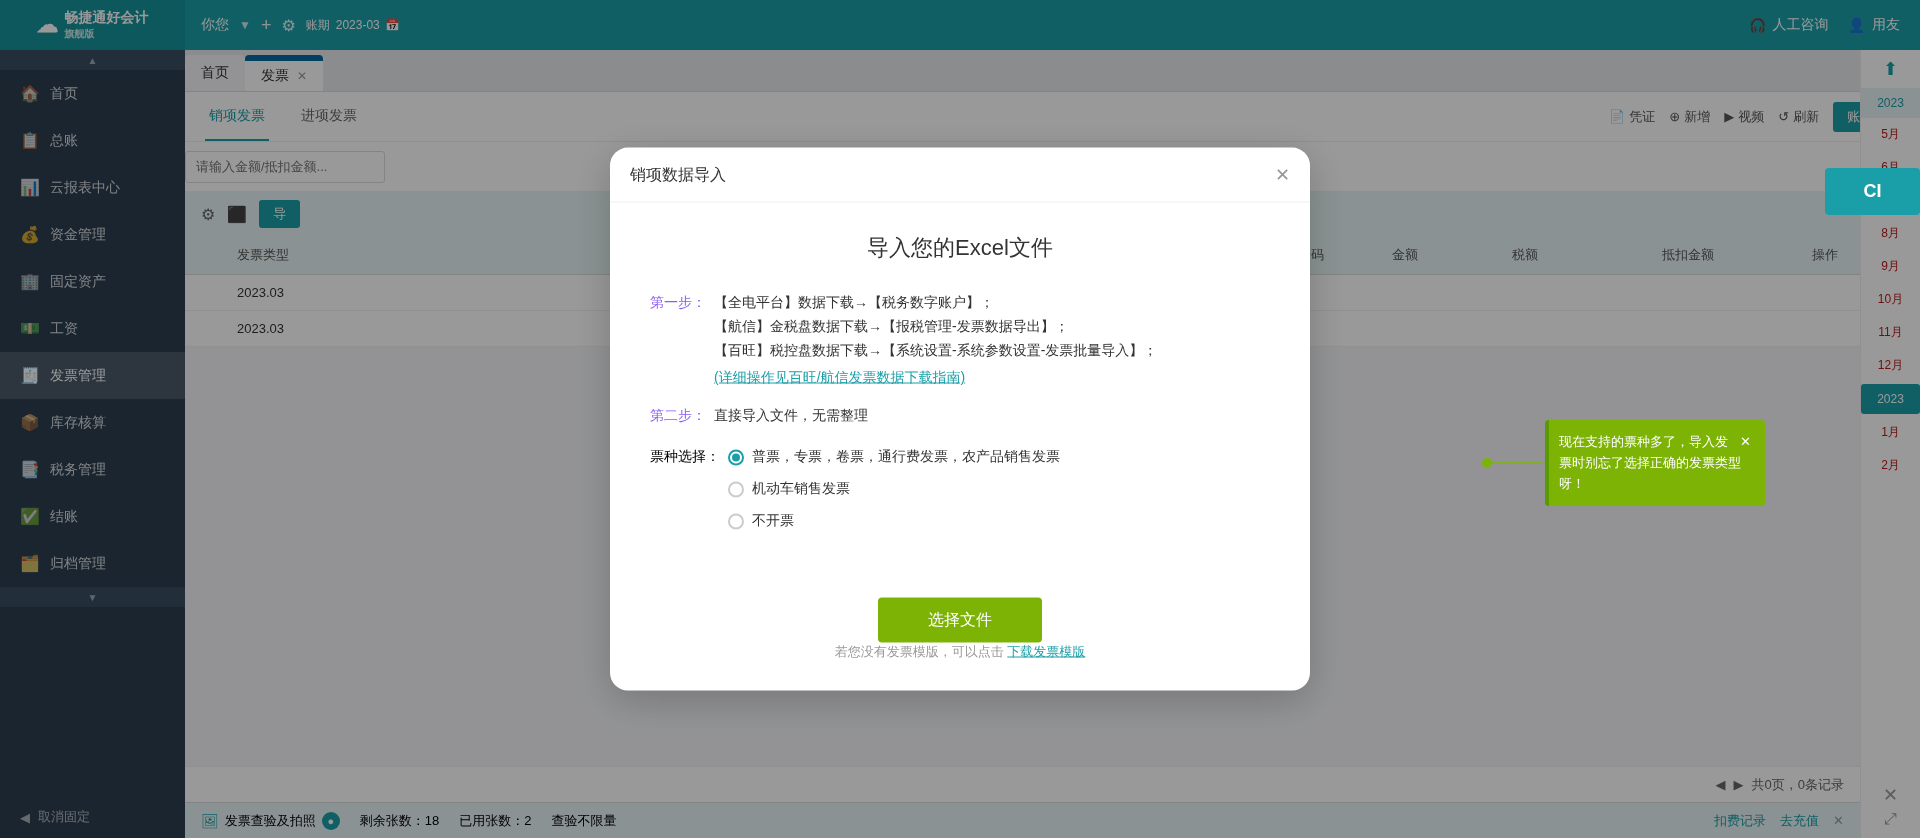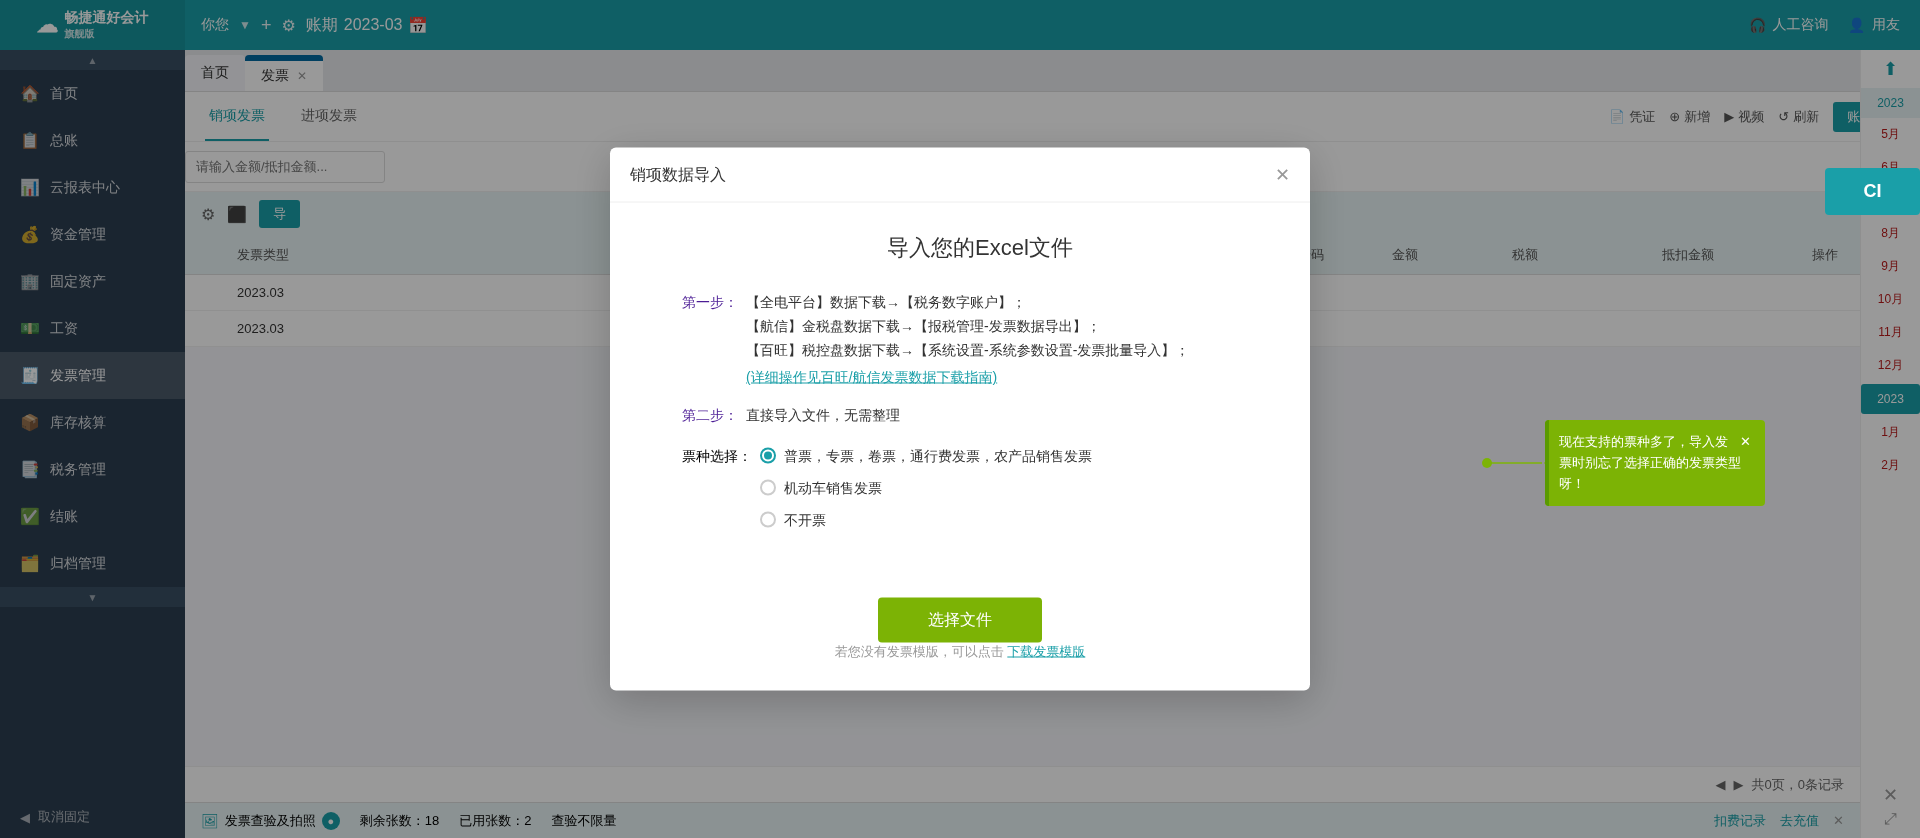--- a/index.html
+++ b/index.html
@@ -17,21 +17,21 @@
       font-size: 16px; font-weight: bold; color: white; flex-shrink: 0;
     }
     .topbar-logo-icon { font-size: 22px; margin-right: 6px; }
     .topbar-center {
       flex: 1; display: flex; align-items: center; gap: 10px; padding-left: 16px;
     }
     .topbar-company { font-size: 14px; color: white; }
     .topbar-arrow { font-size: 12px; color: rgba(255,255,255,0.8); }
     .topbar-plus { font-size: 18px; color: rgba(255,255,255,0.9); cursor: pointer; }
     .topbar-gear { font-size: 16px; color: rgba(255,255,255,0.9); cursor: pointer; }
-    .topbar-period { color: white; font-size: 16px; display: flex; align-items: center; gap: 6px; }
+    .topbar-period { color: white; font-size: 12px; display: flex; align-items: center; gap: 6px; }
     .topbar-right { display: flex; align-items: center; gap: 20px; padding-right: 20px; }
     .topbar-service { display: flex; align-items: center; gap: 6px; color: white; font-size: 14px; cursor: pointer; }
     .topbar-user { display: flex; align-items: center; gap: 6px; color: white; font-size: 14px; cursor: pointer; }
 
     
     .sidebar {
       position: fixed; top: 50px; left: 0; bottom: 0; width: 185px;
       background: #2c3e50; display: flex; flex-direction: column;
       z-index: 90; overflow-y: auto;
     }
@@ -165,40 +165,40 @@
 
     
     .overlay {
       position: fixed; top: 0; left: 0; right: 0; bottom: 0;
       background: rgba(0,0,0,0.4); z-index: 200;
     }
 
     
     .modal {
       position: fixed; top: 50%; left: 50%; transform: translate(-50%, -50%);
-      background: white; border-radius: 6px; z-index: 300;
+      background: white; border-radius: 18px; z-index: 300;
       width: 700px; box-shadow: 0 10px 40px rgba(0,0,0,0.2);
     }
     .modal-header {
       padding: 16px 20px; border-bottom: 1px solid #eee;
       display: flex; align-items: center; justify-content: space-between;
     }
     .modal-title { font-size: 16px; color: #333; font-weight: 500; }
     .modal-close { font-size: 18px; color: #999; cursor: pointer; }
-    .modal-body { padding: 30px 32px; margin-left: 40px; }
+    .modal-body { padding: 30px 40px; }
     .modal-main-title {
       text-align: center; font-size: 22px; color: #333; font-weight: 500;
       margin-bottom: 28px;
     }
     .step-row { display: flex; margin-bottom: 10px; font-size: 14px; color: #333; line-height: 1.7; }
-    .step-label { color: #4c1d95; font-weight: 500; min-width: 55px; margin-right: 8px; flex-shrink: 0; }
+    .step-label { color: #8b5cf6; font-weight: 500; min-width: 55px; margin-right: 8px; flex-shrink: 0; }
     .step-content { flex: 1; }
     .step-link { color: #1a9fa8; text-decoration: underline; cursor: pointer; }
     .radio-group { margin-top: 20px; }
-    .radio-row { display: flex; align-items: flex-start; gap: 8px; margin-bottom: 14px; font-size: 14px; color: #333; }
+    .radio-row { display: flex; align-items: flex-end; gap: 8px; margin-bottom: 14px; font-size: 14px; color: #333; }
     .radio-circle {
       width: 16px; height: 16px; border-radius: 50%; border: 2px solid #ccc;
       display: flex; align-items: center; justify-content: center; flex-shrink: 0;
     }
     .radio-circle.checked { border-color: #1a9fa8; }
     .radio-dot { width: 8px; height: 8px; border-radius: 50%; background: #1a9fa8; }
     .modal-footer { padding: 10px 40px 30px; display: flex; flex-direction: column; align-items: center; }
     .btn-select-file {
       background: #7cb305; color: white; border: none; border-radius: 4px;
       padding: 12px 50px; font-size: 16px; cursor: pointer; font-weight: 500;

